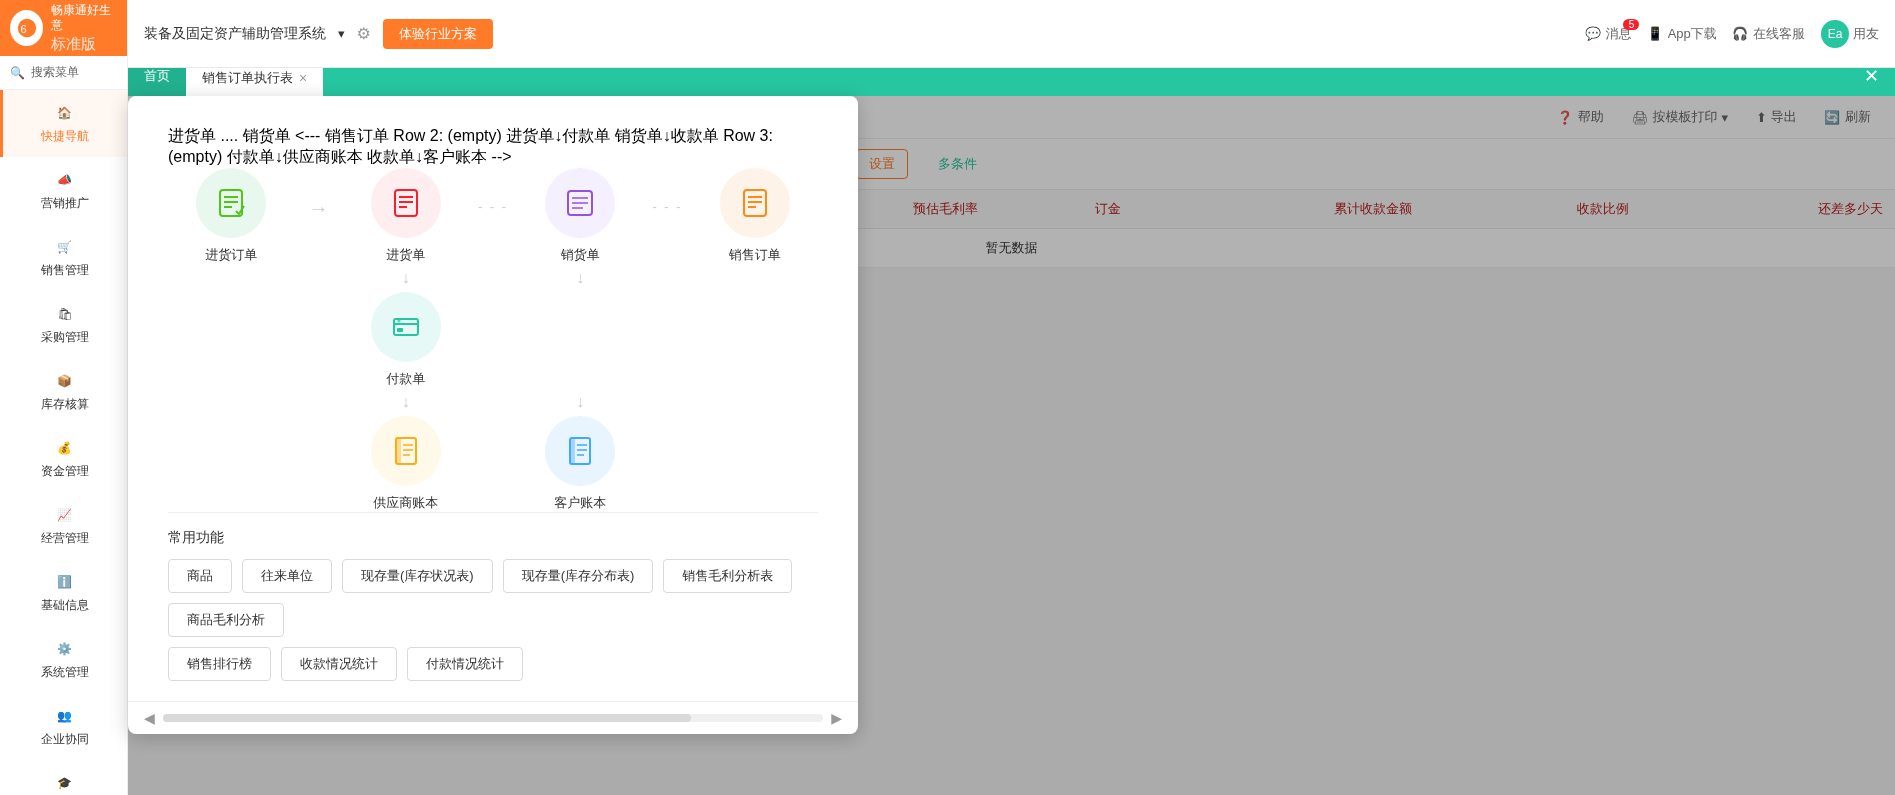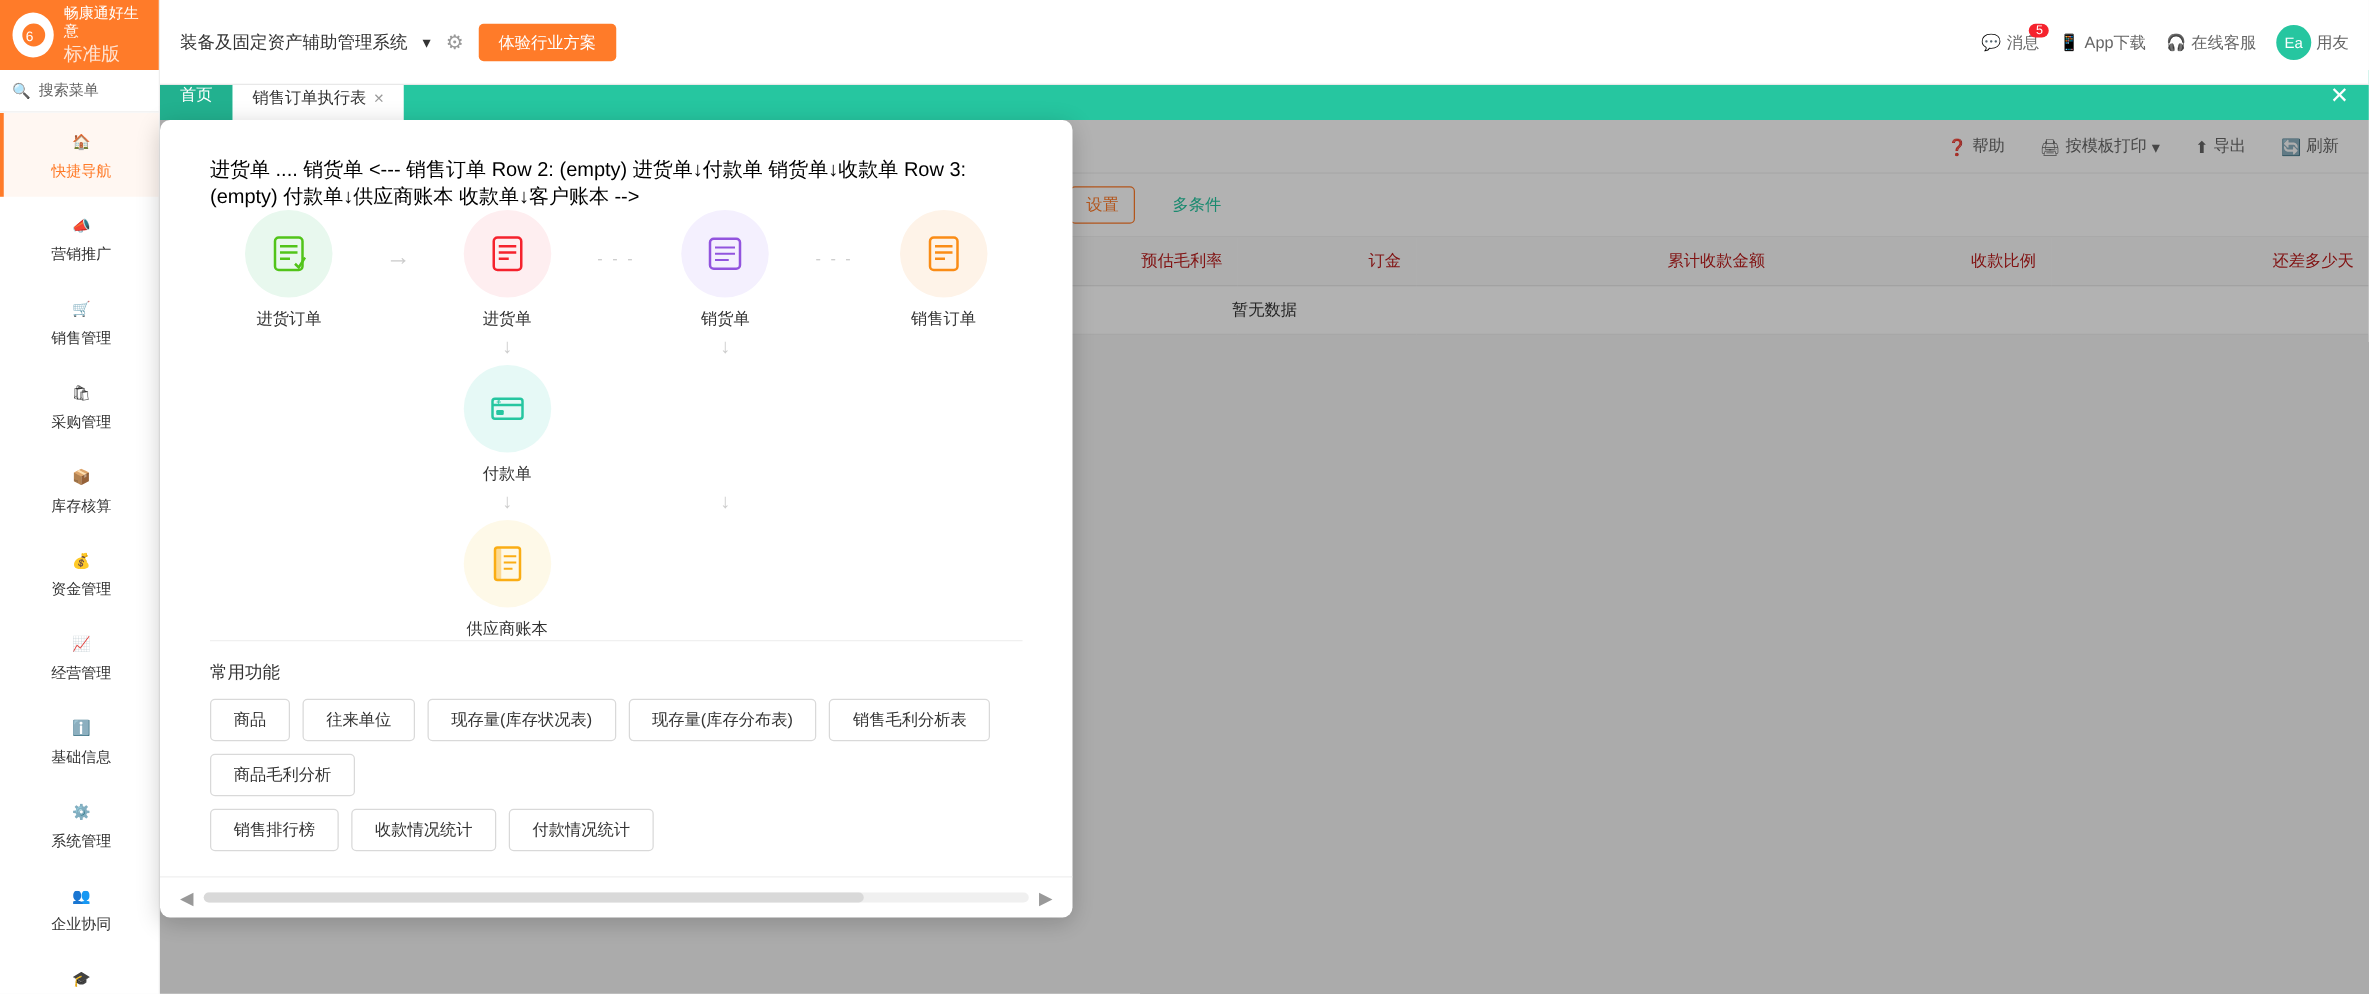--- a/index.html
+++ b/index.html
@@ -439,20 +439,32 @@
             <svg width="34" height="34" viewBox="0 0 34 34">
                 <rect x="7" y="4" width="20" height="26" rx="2" fill="none" stroke="#faad14" stroke-width="2"></rect>
                 <rect x="7" y="4" width="5" height="26" rx="2" fill="#faad14" opacity="0.4"></rect>
                 <line x1="14" y1="11" x2="24" y2="11" stroke="#faad14" stroke-width="1.5"></line>
                 <line x1="14" y1="16" x2="24" y2="16" stroke="#faad14" stroke-width="1.5"></line>
                 <line x1="14" y1="21" x2="21" y2="21" stroke="#faad14" stroke-width="1.5"></line>
               </svg>
           </div>
           <span class="flow-label">供应商账本</span>
         </div>
+        <div class="flow-node" style="grid-column:5; grid-row:5;">
+          <div class="flow-circle lightblue">
+            <svg width="34" height="34" viewBox="0 0 34 34">
+                <rect x="7" y="4" width="20" height="26" rx="2" fill="none" stroke="#40a9ff" stroke-width="2"></rect>
+                <rect x="7" y="4" width="5" height="26" rx="2" fill="#40a9ff" opacity="0.4"></rect>
+                <line x1="14" y1="11" x2="24" y2="11" stroke="#40a9ff" stroke-width="1.5"></line>
+                <line x1="14" y1="16" x2="24" y2="16" stroke="#40a9ff" stroke-width="1.5"></line>
+                <line x1="14" y1="21" x2="21" y2="21" stroke="#40a9ff" stroke-width="1.5"></line>
+              </svg>
+          </div>
+          <span class="flow-label">客户账本</span>
+        </div>
       </div>
 
       
       <div class="common-functions">
         <div class="common-title">常用功能</div>
         <div class="func-buttons">
           <button class="func-btn">商品</button>
           <button class="func-btn">往来单位</button>
           <button class="func-btn">现存量(库存状况表)</button>
           <button class="func-btn">现存量(库存分布表)</button>

